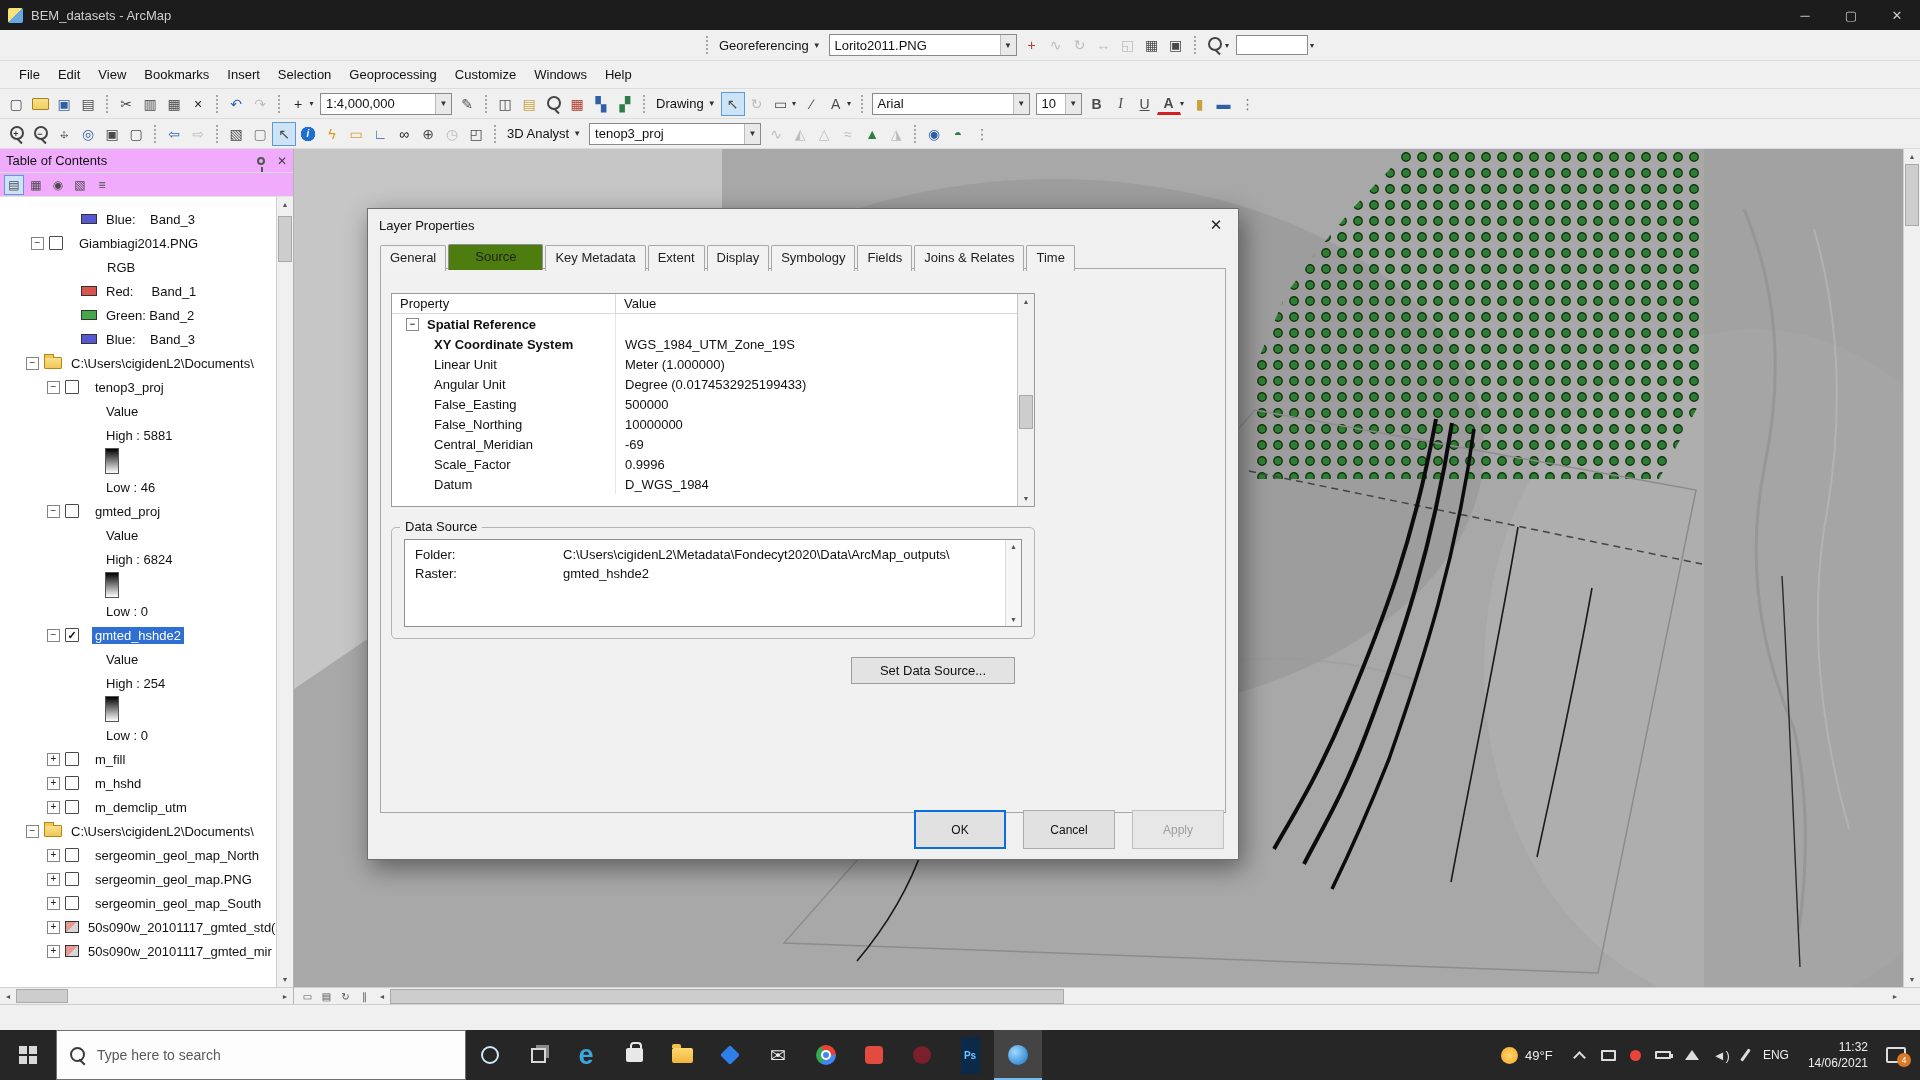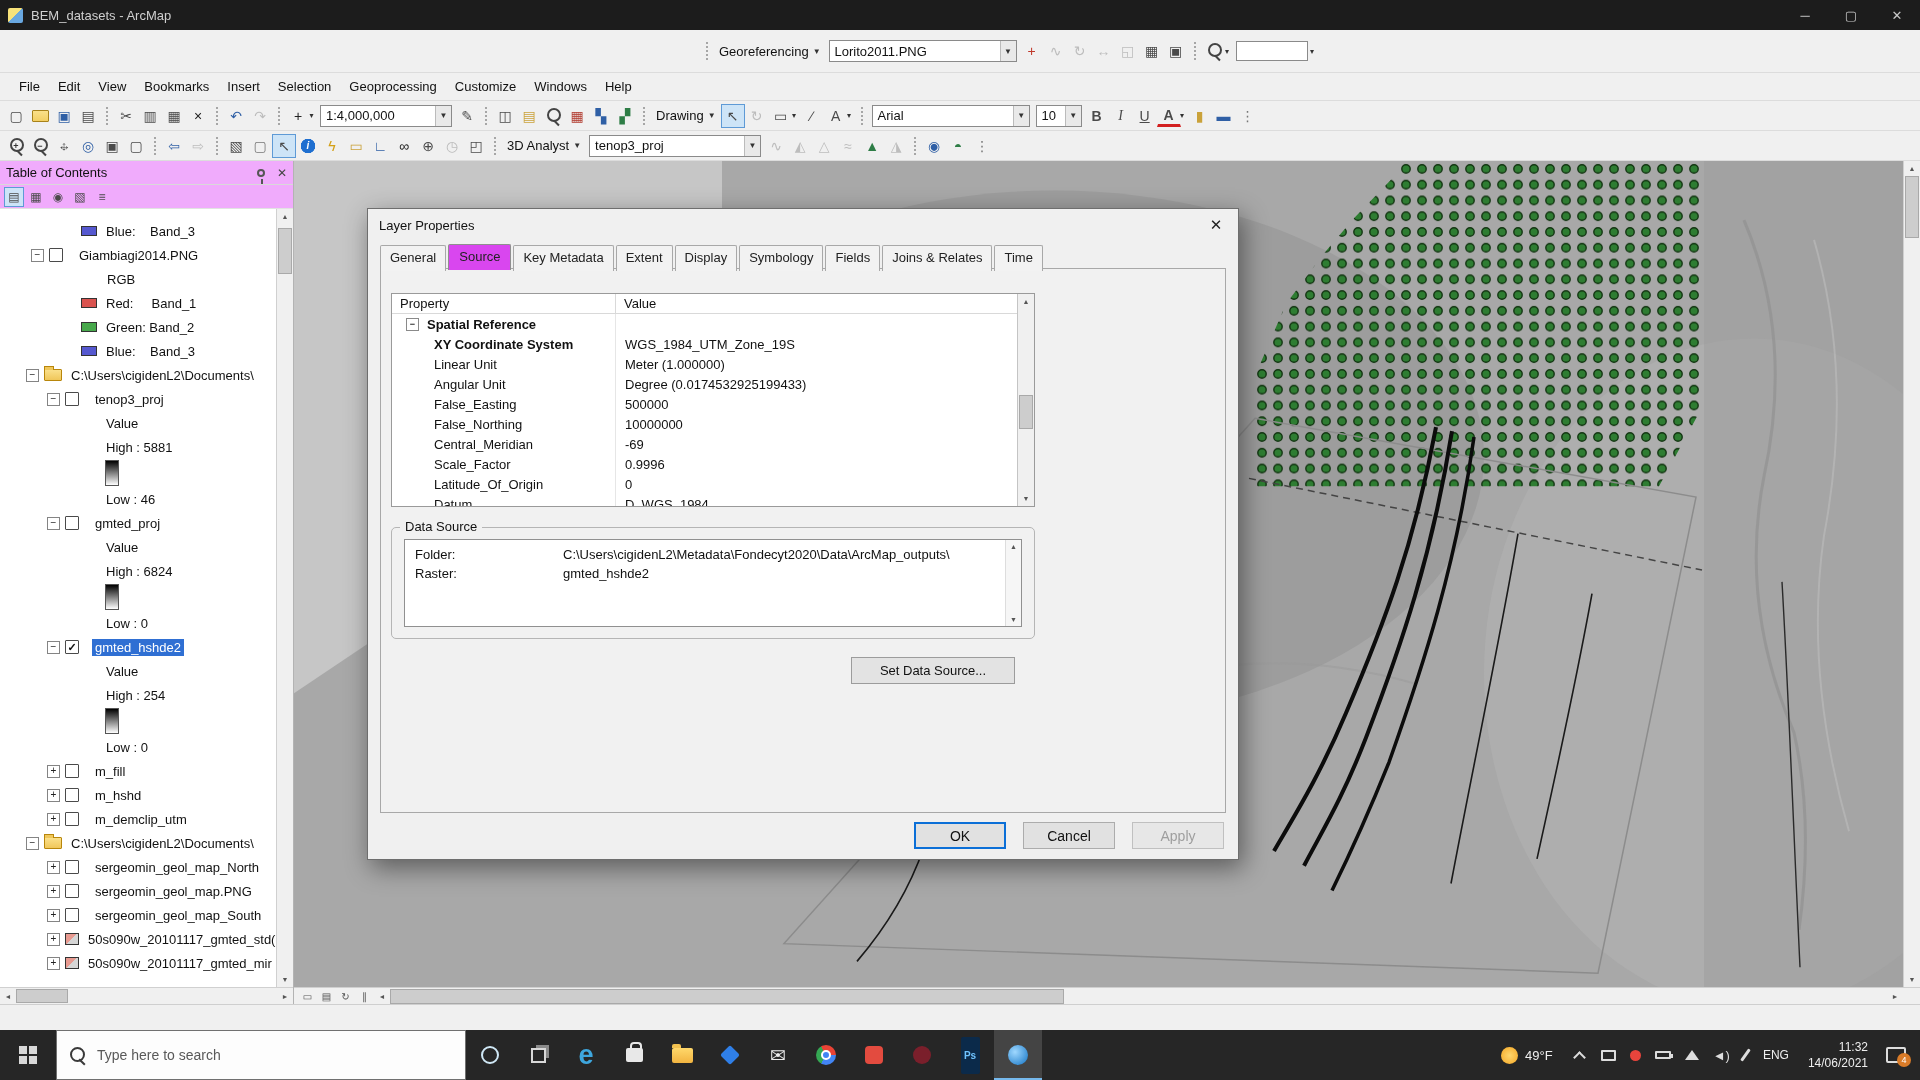--- a/index.html
+++ b/index.html
@@ -9,21 +9,21 @@
 
   
   .titlebar{height:30px;background:#1c1c1c;color:#cfcfcf;display:flex;align-items:center;padding-left:8px;flex:0 0 auto}
   .appicon{width:15px;height:15px;border-radius:2px;background:linear-gradient(135deg,#f7e27a 0 50%,#68a7e0 50%);margin-right:8px}
   .title-text{font-size:13px}
   .win-controls{margin-left:auto;display:flex;height:100%}
   .win-btn{width:46px;display:flex;align-items:center;justify-content:center;font-size:13px;color:#c8c8c8}
 
   
   .trow{background:#f0f0f0;border-bottom:1px solid #dcdcdc;display:flex;align-items:center;flex:0 0 auto}
-  .trow-georef{height:43px}
+  .trow-georef{height:31px}
   .menubar{height:28px;padding-left:10px}
   .menu-item{padding:0 9px;font-size:13px;color:#111}
   .toolbar1,.toolbar2{height:30px;padding-left:4px}
   .tseg{display:flex;align-items:center}
   .tbtn{width:24px;height:24px;display:flex;align-items:center;justify-content:center;font-size:14px;color:#4a4a4a;border:1px solid transparent;position:relative;flex:0 0 auto}
   .tbtn.active{background:#cde4f7;border-color:#5e9ad6}
   .tbtn.dis{color:#bdbdbd}
   .tbtn.dim{color:#777}
   .c-blue{color:#2f5fa5}.c-red{color:#c0392b}.c-redd{color:#b03a2e}.c-green{color:#2e7d46}
   .c-yellow{color:#caa23a}.c-yellow2{color:#d4a017}.c-dark{color:#222}
@@ -100,21 +100,21 @@
 
   
   .statusstrip{height:26px;background:#f0f0f0;border-top:1px solid #cfcfcf;flex:0 0 auto}
 
   
   .dialog{position:absolute;left:367px;top:208px;width:872px;height:652px;background:#f0f0f0;border:1px solid #6e6e6e;box-shadow:4px 8px 24px rgba(0,0,0,.45);z-index:40}
   .dlg-title{height:32px;display:flex;align-items:center;padding-left:11px;font-size:13px}
   .dlg-close{width:44px;height:32px;margin-left:auto;display:flex;align-items:center;justify-content:center;font-size:15px;color:#222}
   .dlg-tabs{display:flex;padding:0 12px;margin-top:3px;position:relative;z-index:2}
   .dlg-tab{font-size:13px;padding:4px 9px;border:1px solid #a8a8a8;border-bottom:none;background:#f2f2f2;margin-right:2px;border-radius:2px 2px 0 0;position:relative;top:1px;color:#222}
-  .dlg-tab.active{background:#d946ef;border-color:#8f8f8f;padding:4px 10px 6px;top:0}
+  .dlg-tab.active{background:#4d7c0f;border-color:#8f8f8f;padding:4px 26px 6px;top:0}
   .dlg-panel{position:absolute;left:12px;right:12px;top:59px;bottom:46px;border:1px solid #a8a8a8;background:#f1f1f1}
   .pgrid{position:absolute;left:10px;top:24px;width:644px;height:214px;background:#fff;border:1px solid #9a9a9a;display:flex;overflow:hidden}
   .pg-cols{flex:1;overflow:hidden}
   .pg-head{height:20px;display:flex;align-items:center;border-bottom:1px solid #d9d9d9;background:#fff;font-size:13px}
   .pg-h1{width:224px;padding-left:8px;border-right:1px solid #d9d9d9;align-self:stretch;display:flex;align-items:center}
   .pg-h2{flex:1;padding-left:8px}
   .prow{display:flex;height:20px;align-items:center;font-size:13px}
   .pexp{display:none;width:13px;height:13px;border:1px solid #8a8a8a;background:#fff;font-size:9px;line-height:9px;align-items:center;justify-content:center;margin:0 8px 0 14px;color:#222}
   .pexp.minus{display:flex}.pexp.minus::before{content:"−"}
   .pname{width:224px;align-self:stretch;display:flex;align-items:center;border-right:1px solid #e6e6e6}
@@ -127,21 +127,21 @@
   .dsgroup{position:absolute;left:10px;top:258px;width:644px;height:112px;border:1px solid #b5b5b5;border-radius:5px}
   .dslegend{position:absolute;top:-9px;left:8px;background:#f1f1f1;padding:0 5px;font-size:13px}
   .dsinner{position:absolute;left:12px;right:12px;top:11px;bottom:11px;background:#fff;border:1px solid #909090;display:flex}
   .dslines{flex:1;padding:5px 0 0 10px;font-size:13px;line-height:19px;overflow:hidden}
   .dsline{display:flex}
   .dskey{width:148px;flex:0 0 auto}
   .dsval{white-space:nowrap}
   .dsscroll{width:16px;background:#f6f6f6;border-left:1px solid #ddd;display:flex;flex-direction:column;justify-content:space-between;align-items:center;font-size:7px;color:#555;padding:3px 0}
   .setbtn{position:absolute;left:470px;top:388px;width:164px;height:27px;background:#e3e3e3;border:1px solid #9c9c9c;font-size:13px;display:flex;align-items:center;justify-content:center}
   .dlg-btnrow{position:absolute;right:14px;bottom:10px;display:flex;gap:17px}
-  .dbtn{width:92px;height:27px;background:#e1e1e1;border:1px solid #acacac;font-size:14px;display:flex;align-items:center;justify-content:center}
+  .dbtn{width:92px;height:39px;background:#e1e1e1;border:1px solid #acacac;font-size:12px;display:flex;align-items:center;justify-content:center}
   .dbtn.focus{border:2px solid #0b6fd7}
   .dbtn.disabled{color:#9e9e9e;background:#e7e7e7;border-color:#c0c0c0}
 
   
   .taskbar{height:50px;background:#262626;display:flex;align-items:stretch;color:#eee;flex:0 0 auto}
   .tb-start{width:56px;display:flex;align-items:center;justify-content:center}
   .winlogo{display:grid;grid-template-columns:8px 8px;grid-template-rows:8px 8px;gap:2px}
   .winlogo i{background:#d8d8d8}
   .tb-search{width:410px;background:#fdfdfd;border:1px solid #707070;display:flex;align-items:center;gap:10px;padding-left:12px}
   .tb-mag{position:relative;width:18px;height:18px;flex:0 0 auto}
@@ -937,27 +937,20 @@
               </div>
 
               <div class="prow sub">
                 <span class="pname">
 
                   <span>Scale_Factor</span>
                 </span>
                 <span class="pval">0.9996</span>
               </div>
 
-              <div class="prow sub">
-                <span class="pname">
-
-                  <span>Latitude_Of_Origin</span>
-                </span>
-                <span class="pval">0</span>
-              </div>
 
               <div class="prow sub">
                 <span class="pname">
 
                   <span>Datum</span>
                 </span>
                 <span class="pval">D_WGS_1984</span>
               </div>
             </div>
         </div>

